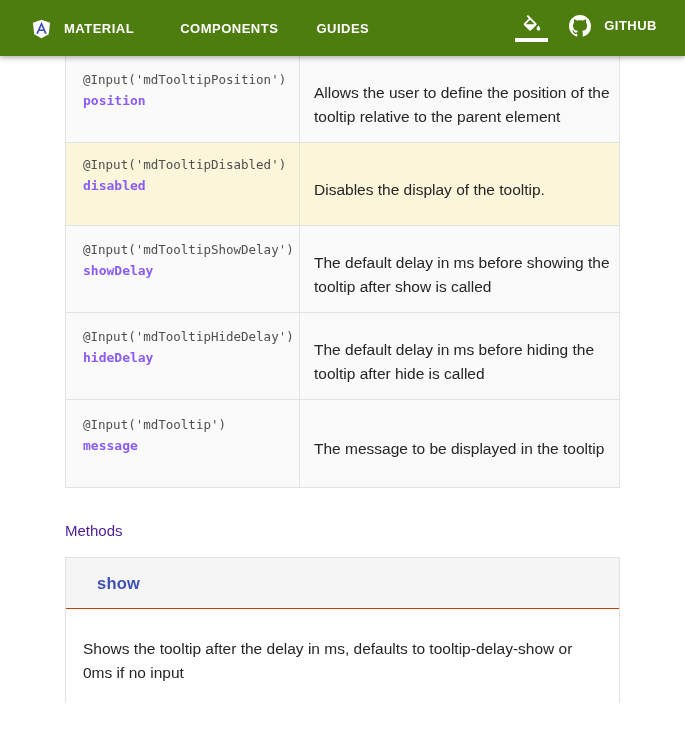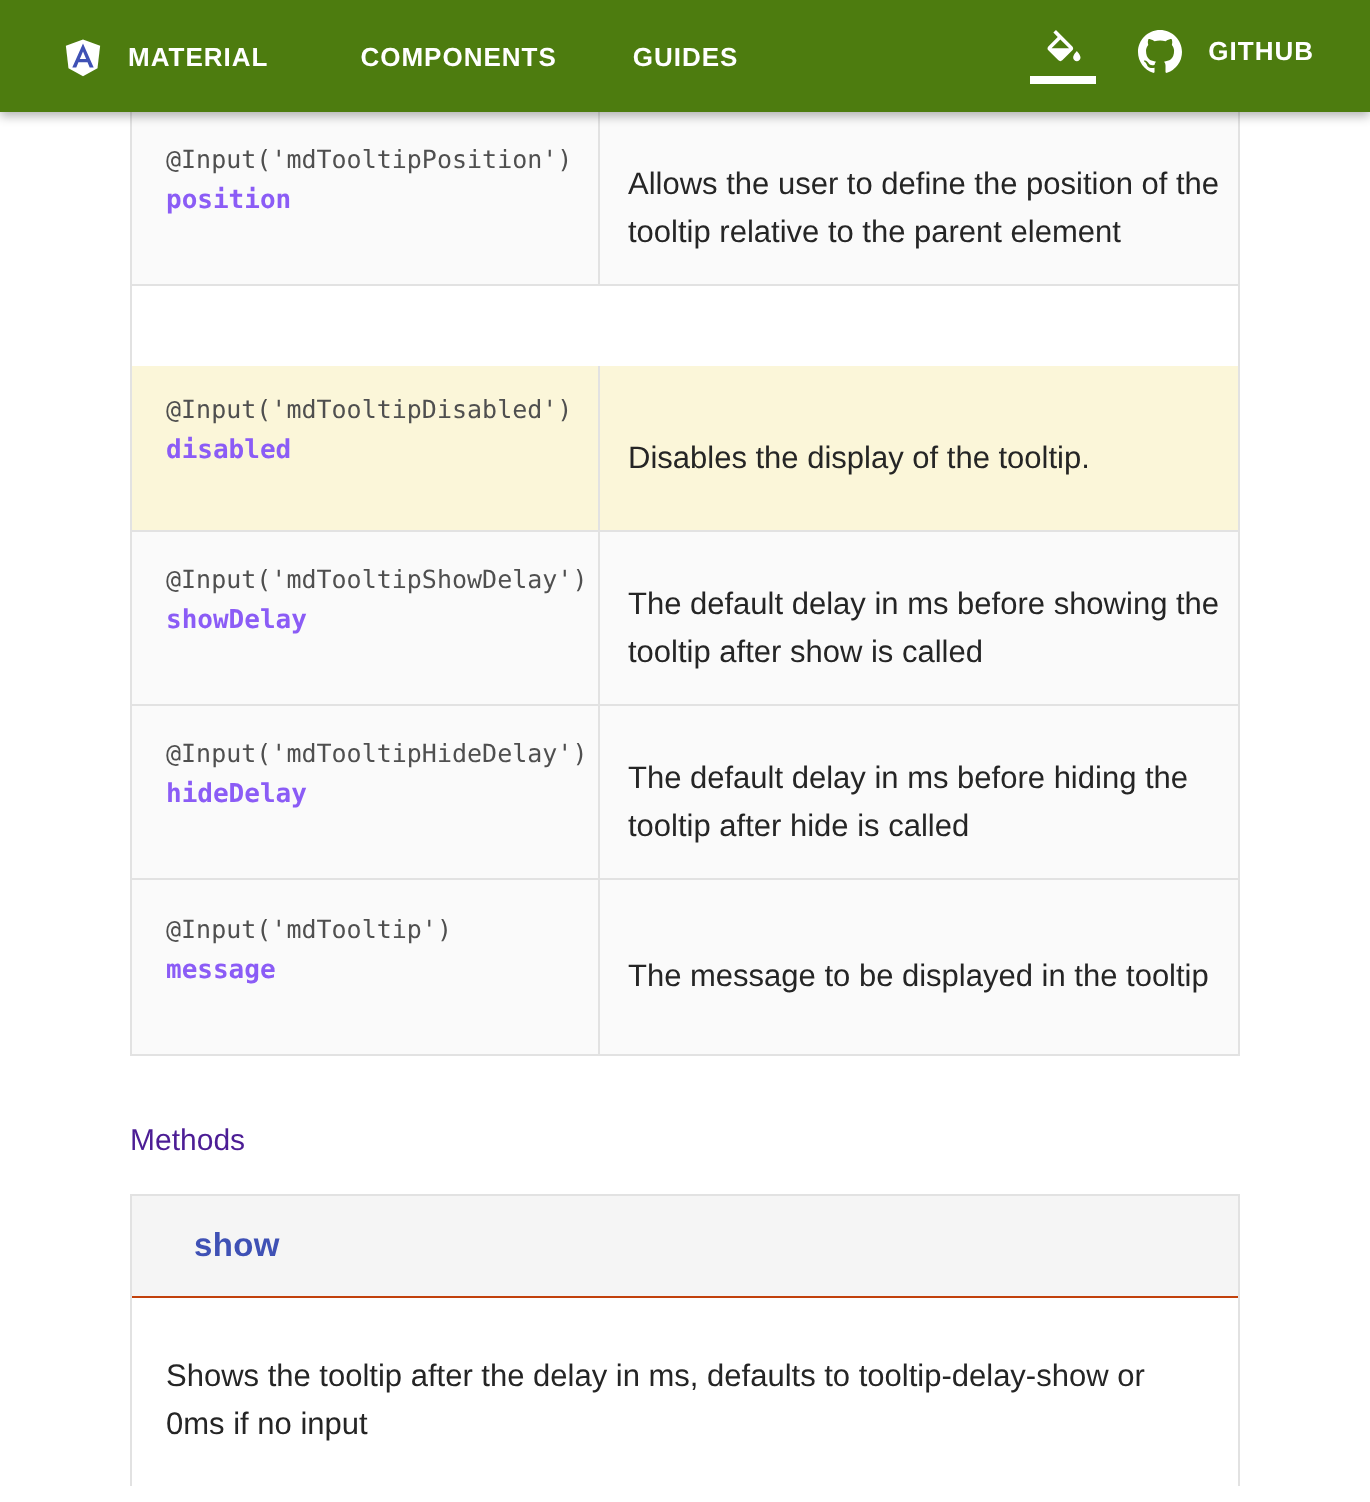--- a/index.html
+++ b/index.html
@@ -49,21 +49,21 @@
     width: 555px;
     border: 1px solid #e2e2e2;
     border-top: none;
   }
   .api-row {
     display: flex;
     background: #fafafa;
     border-bottom: 1px solid #e2e2e2;
   }
   .api-row:last-child { border-bottom: none; }
-  .api-row.highlight { background: #fbf6d9; margin-top: 40px; }
+  .api-row.highlight { background: #fbf6d9; }
   .row-h87 { min-height: 87px; }
   .row-h67 { min-height: 67px; }
   .cell-left {
     width: 234px; min-width: 234px;
     border-right: 1px solid #e2e2e2;
     display: flex; flex-direction: column; justify-content: center;
     padding: 12px 8px 28px 17px;
   }
   .cell-right {
     flex: 1;

